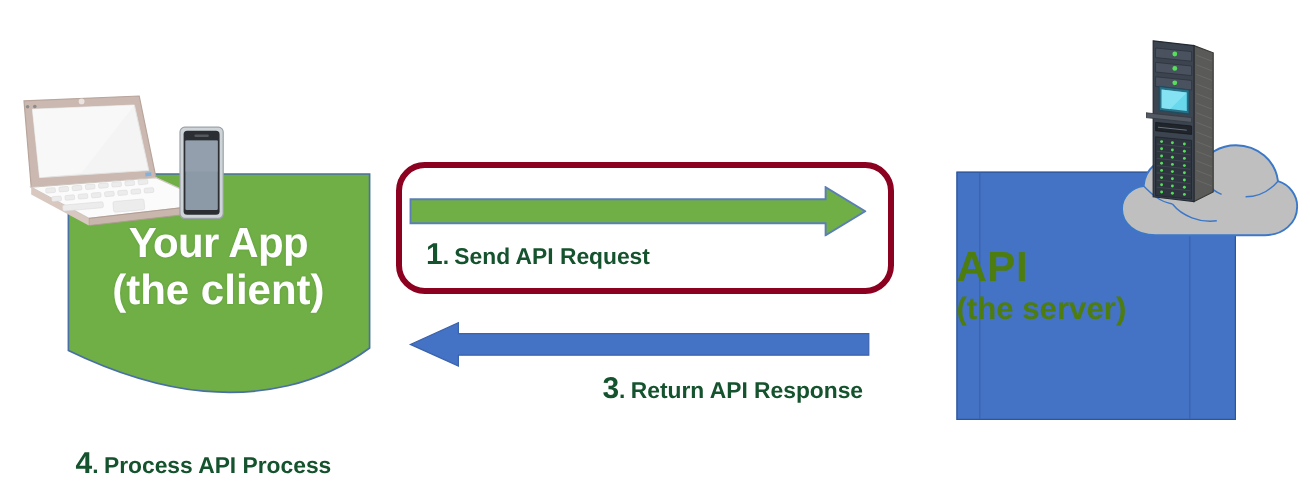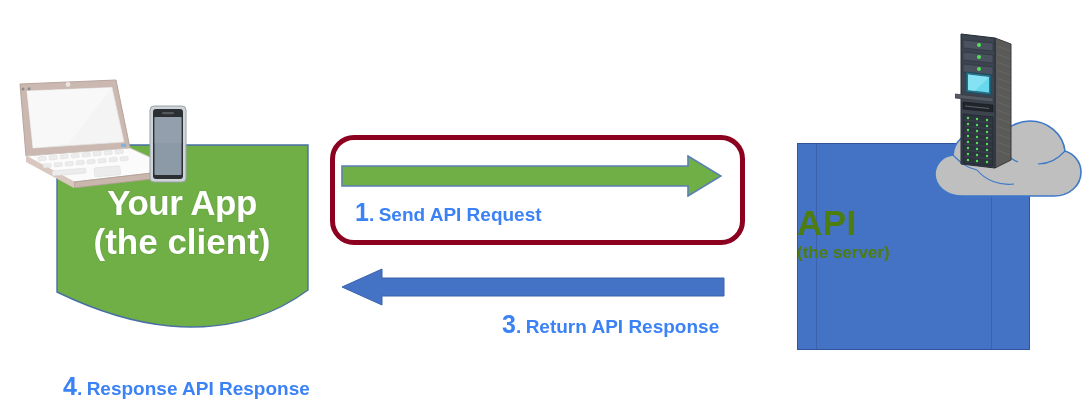--- a/index.html
+++ b/index.html
@@ -30,35 +30,35 @@
     background:#4472C4;border:1px solid #2f5597;box-sizing:border-box;
   }
   #api-box .edge{position:absolute;top:0;bottom:0;width:1px;background:#3a62ad;}
   #api-box .edge.e1{left:18px;}
   #api-box .edge.e2{right:37px;}
   #api-text{
     left:797px;top:205px;width:233px;
     text-align:left;color:#4d7c0f;font-weight:bold;line-height:1.05;
   }
   #api-title{font-size:35px;letter-spacing:.5px;}
-  #api-sub{font-size:17px;margin-top:2px;}
+  #api-sub{font-size:26px;margin-top:2px;}
 
   
   #callout{
     left:330px;top:135px;width:415px;height:110px;
     border:5px solid #8C0020;border-radius:24px;
     background:transparent;box-sizing:border-box;
   }
 
   
   #arrow-request{left:341px;top:155px;width:381px;height:42px;}
   #arrow-response{left:340px;top:268px;width:385px;height:38px;}
 
   
-  .caption{font-weight:bold;color:#3b82f6;white-space:nowrap;}
+  .caption{font-weight:bold;color:#14532d;white-space:nowrap;}
   .caption .num{font-size:25px;}
   .caption .txt{font-size:19px;}
   #cap-1{left:355px;top:198px;}
   #cap-3{left:502px;top:310px;}
   #cap-4{left:63px;top:372px;}
   #cap-2{left:806px;top:372px;}
 
   
   #laptop{left:8px;top:78px;width:180px;height:110px;}
   #phone{left:148px;top:105px;width:40px;height:78px;}
@@ -239,17 +239,17 @@
     <span class="txt">Send API Request</span>
   </div>
 
   <div id="cap-3" class="abs caption">
     <span class="num">3</span><span class="txt">.</span>
     <span class="txt">Return API Response</span>
   </div>
 
   <div id="cap-4" class="abs caption">
     <span class="num">4</span><span class="txt">.</span>
-    <span class="txt">Response API Response</span>
+    <span class="txt">Process API Process</span>
   </div>
 
 
 </div>
 
 </body></html>

